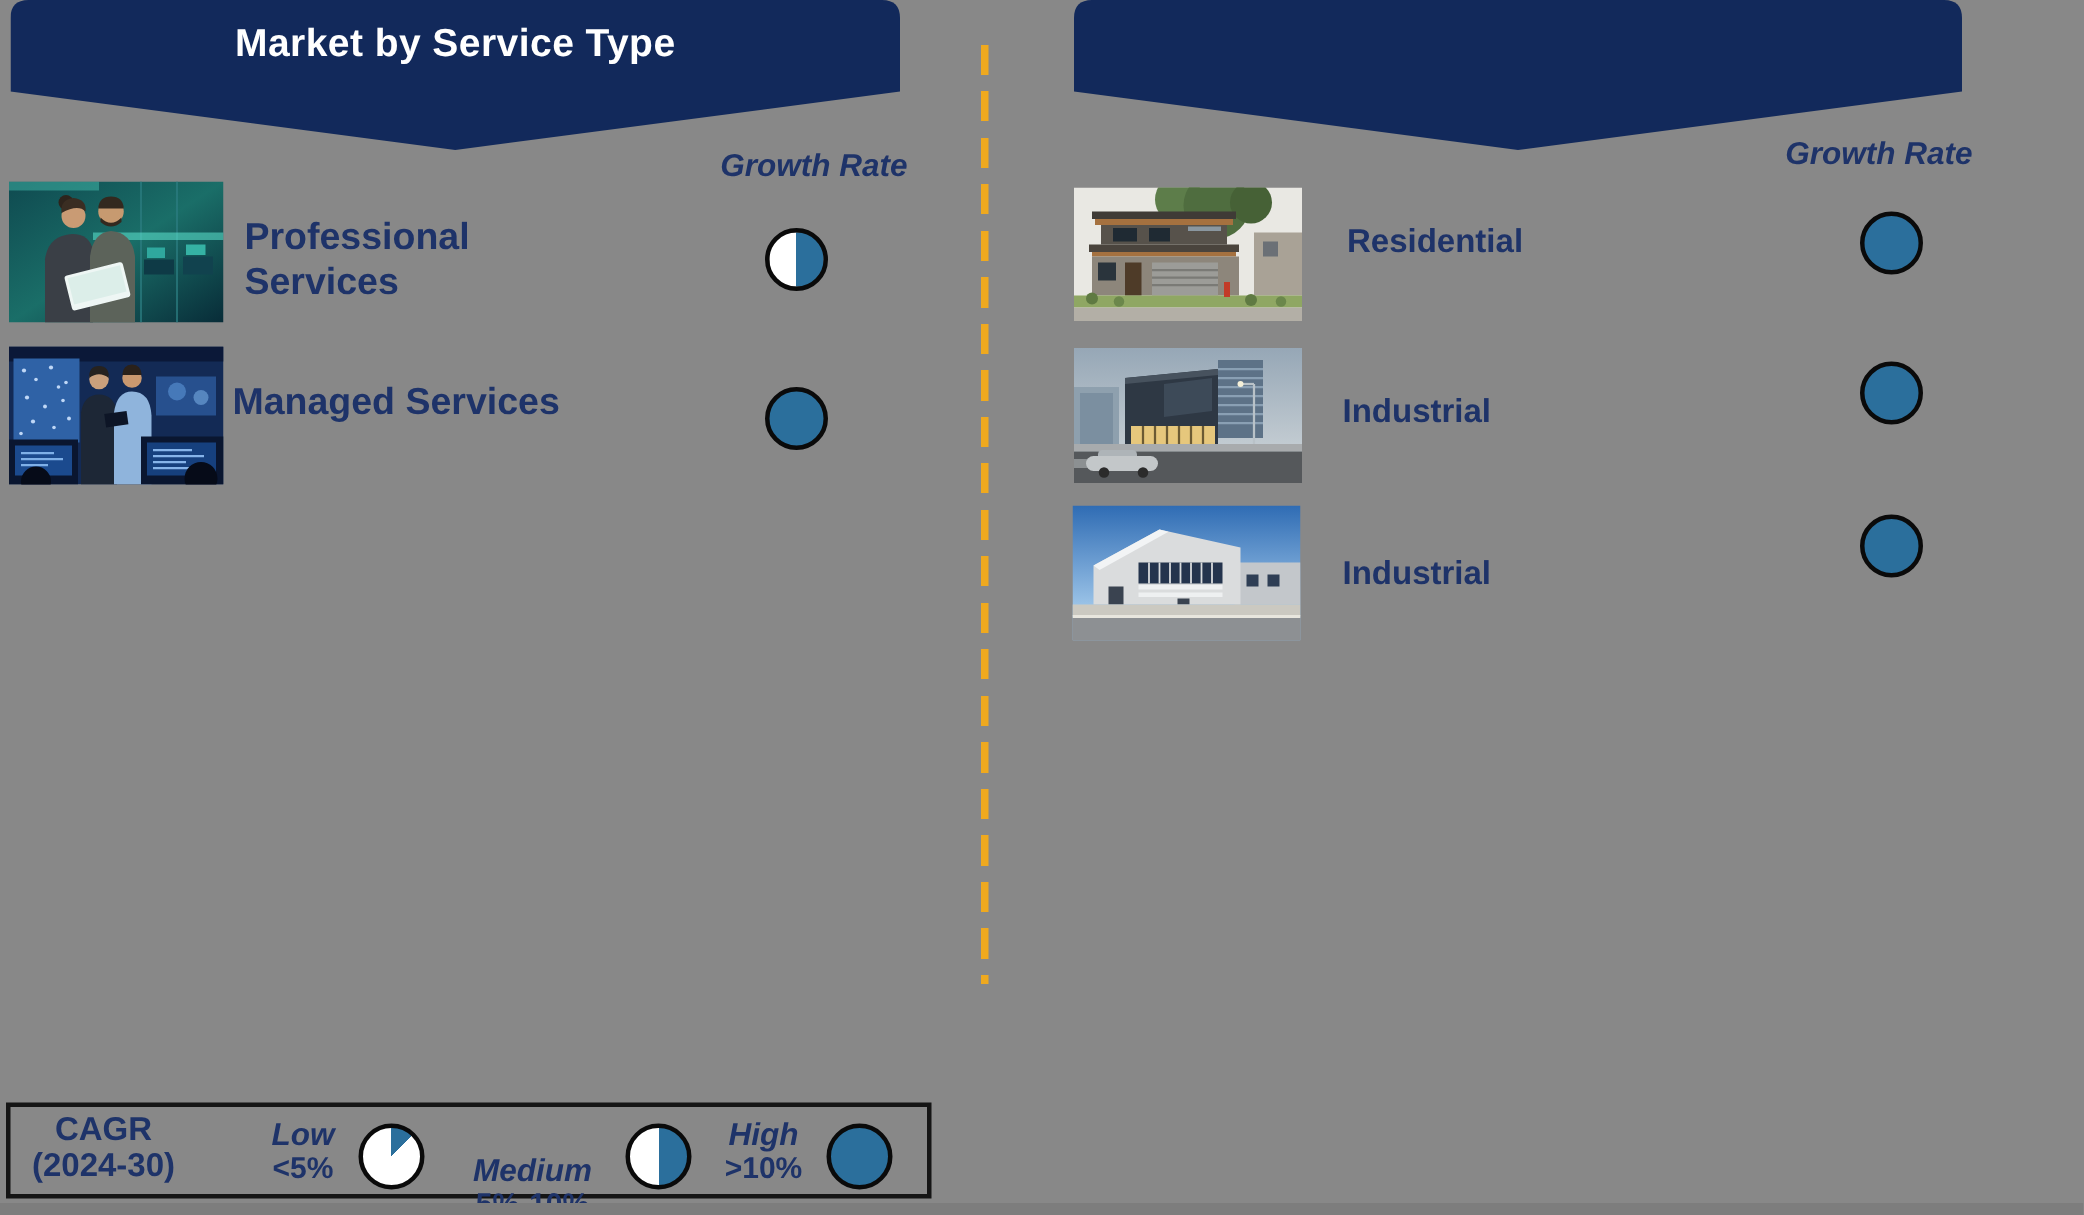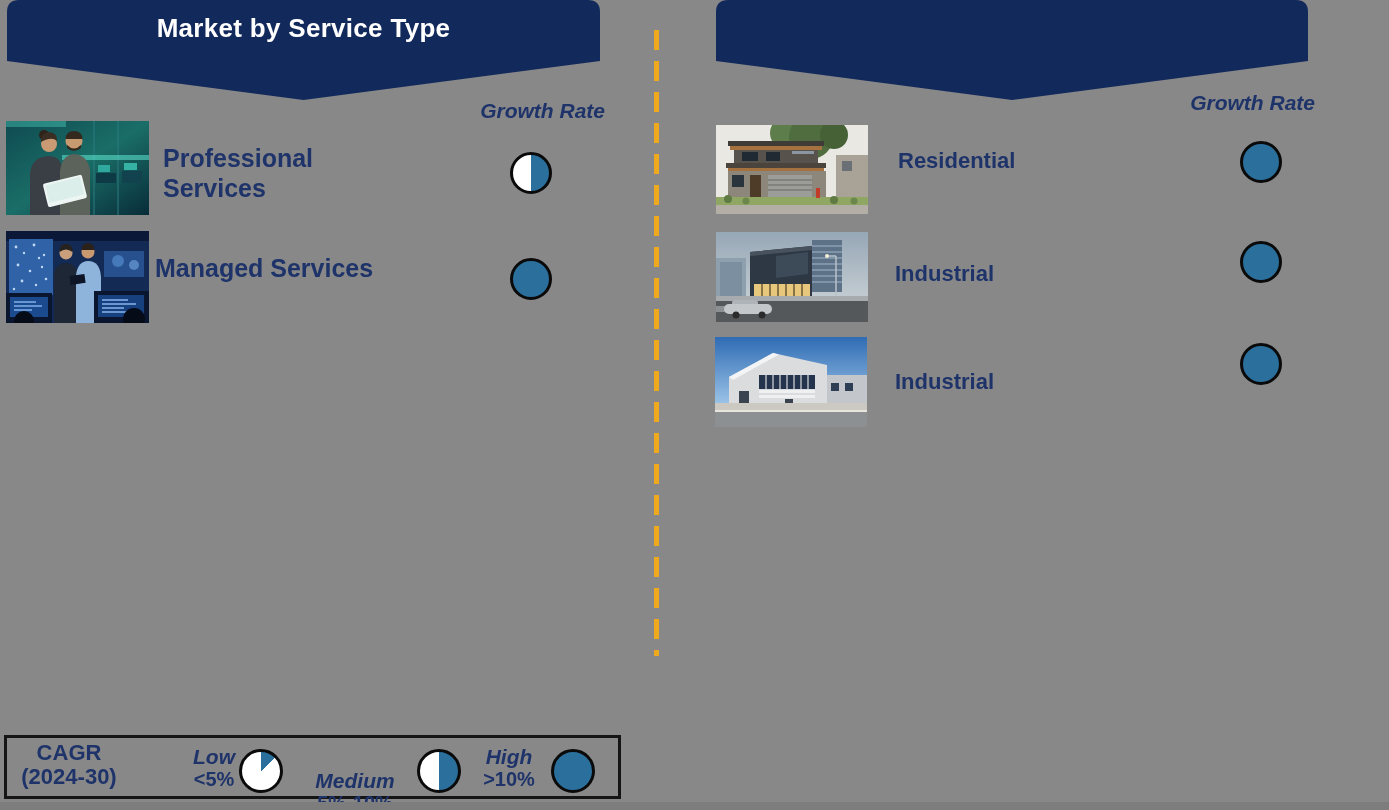--- a/index.html
+++ b/index.html
@@ -242,21 +242,21 @@
 </svg>
 <div class="item-label right-col nowrap" style="left:883px;top:369px;">Industrial</div>
 <div class="ball" style="left:1240px;top:343px;" data-level="high"></div>
 
 <div class="legend-box"></div>
 <div class="legend-title">
   <span>CAGR</span><br>
   <span>(2024-30)</span>
 </div>
 
-<div class="legend-entry-label" style="left:182px;top:746px;width:64px;">
+<div class="legend-entry-label" style="left:170px;top:746px;width:64px;">
   <span class="lvl">Low</span>
   <span class="rng">&lt;5%</span>
 </div>
 <div class="ball lg" style="left:239px;top:749px;" data-level="low"></div>
 
 <div class="legend-entry-label" style="left:303px;top:746px;width:104px;margin-top:24px;">
   <span class="lvl">Medium</span>
   <span class="rng">5%-10%</span>
 </div>
 <div class="ball lg" style="left:417px;top:749px;" data-level="medium"></div>

